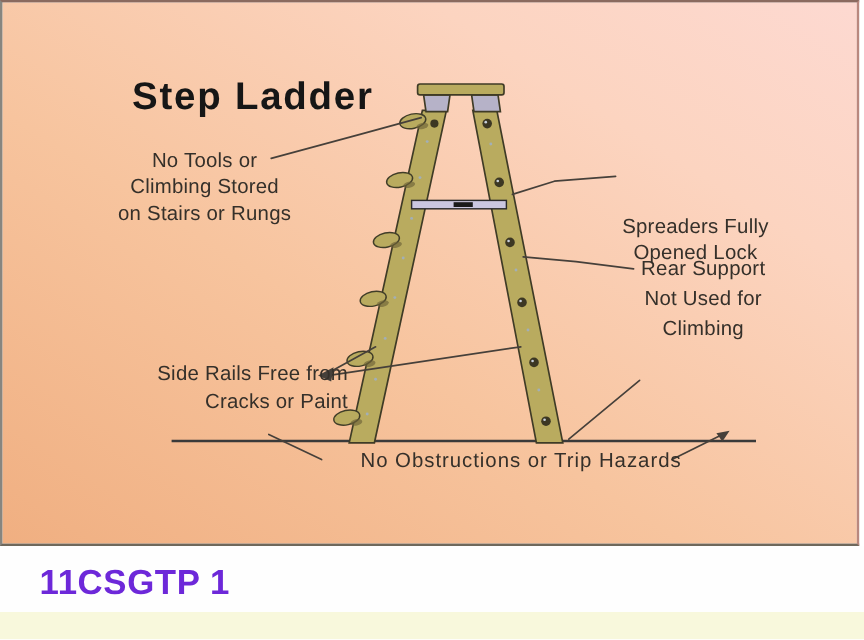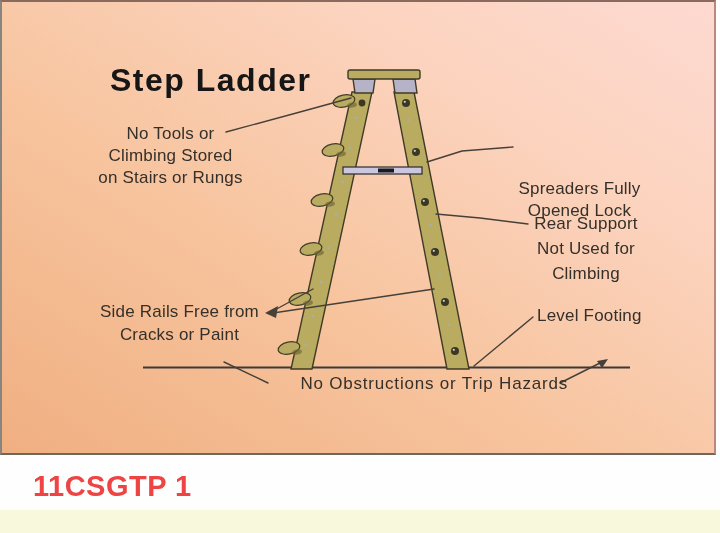--- a/index.html
+++ b/index.html
@@ -24,27 +24,27 @@
     text-align:center;white-space:pre-line;letter-spacing:0.2px;
   }
   .title{
     position:absolute;left:110px;top:62px;z-index:3;
     color:#161616;font-size:32px;font-weight:bold;letter-spacing:1.5px;
     white-space:nowrap;
   }
   .lbl-no-tools{left:78px;top:123px;width:185px;}
   .lbl-spreaders{left:497px;top:134px;width:165px;margin-top:44px;}
   .lbl-rear{left:506px;top:211px;width:160px;line-height:25px;}
-  .lbl-side{left:87px;top:300px;width:185px;line-height:23px;}
+  .lbl-side{left:105px;top:300px;width:185px;line-height:23px;text-align:right;}
   .lbl-level{left:537px;top:305px;width:130px;text-align:left;white-space:nowrap;}
   .lbl-obstruct{left:256px;top:373px;width:312px;letter-spacing:0.8px;text-align:right;}
   .white-band{position:absolute;left:0;top:455px;width:720px;height:55px;background:#fefefe;z-index:1;}
   .caption{
     position:absolute;left:33px;top:470px;z-index:3;
-    color:#ef4444;font-size:29px;font-weight:bold;letter-spacing:0.5px;white-space:nowrap;
+    color:#6d28d9;font-size:29px;font-weight:bold;letter-spacing:0.5px;white-space:nowrap;
   }
   .yellow-strip{position:absolute;left:0;top:510px;width:720px;height:23px;background:#f8f8dc;z-index:1;}
 </style>
 </head>
 <body>
 
 <div class="screen">
 
   <div class="panel-bg"></div>
 
@@ -146,21 +146,20 @@
   <div class="label lbl-spreaders">Spreaders Fully
 Opened Lock</div>
 
   <div class="label lbl-rear">Rear Support
 Not Used for
 Climbing</div>
 
   <div class="label lbl-side">Side Rails Free from
 Cracks or Paint</div>
 
-  <div class="label lbl-level">Level Footing</div>
 
   <div class="label lbl-obstruct">No Obstructions or Trip Hazards</div>
 
   <div class="white-band"></div>
   <div class="caption">11CSGTP 1</div>
   <div class="yellow-strip"></div>
 
 </div>
 
 </body></html>

